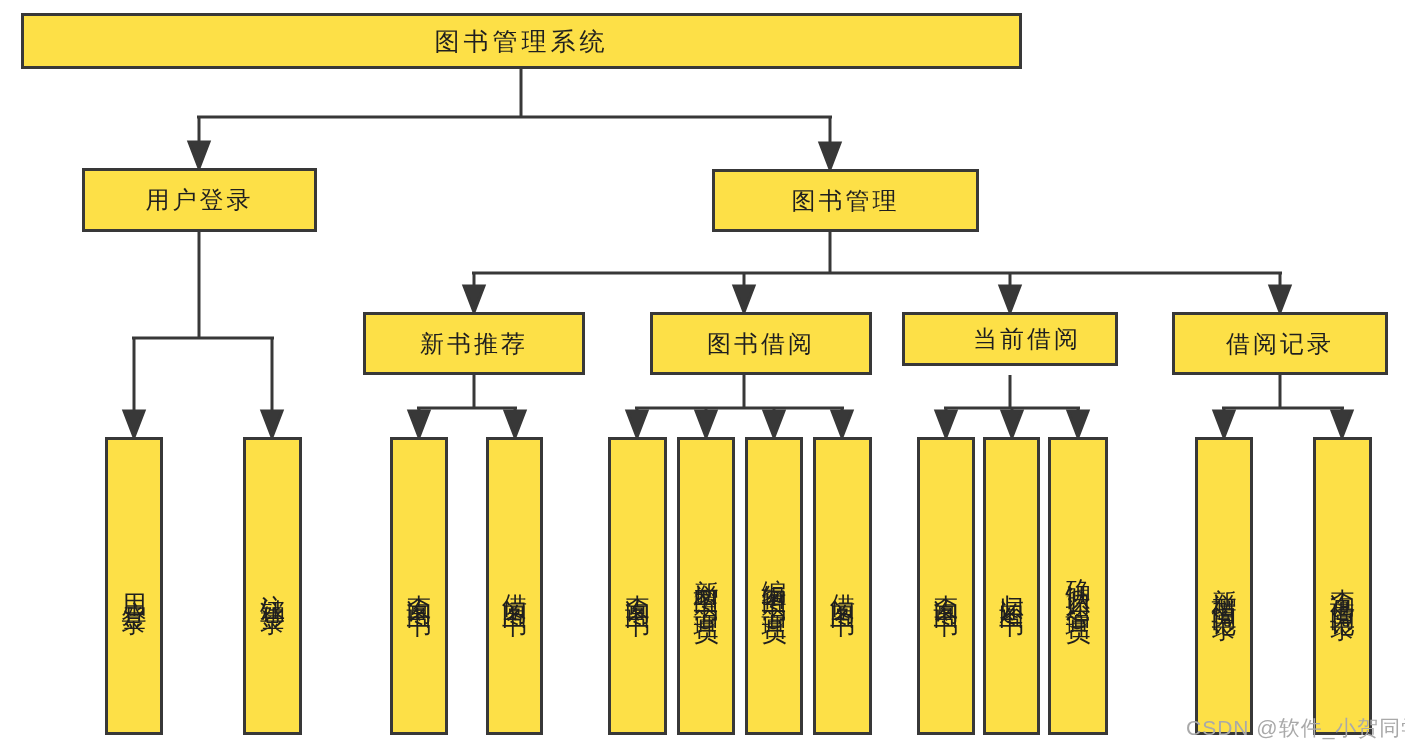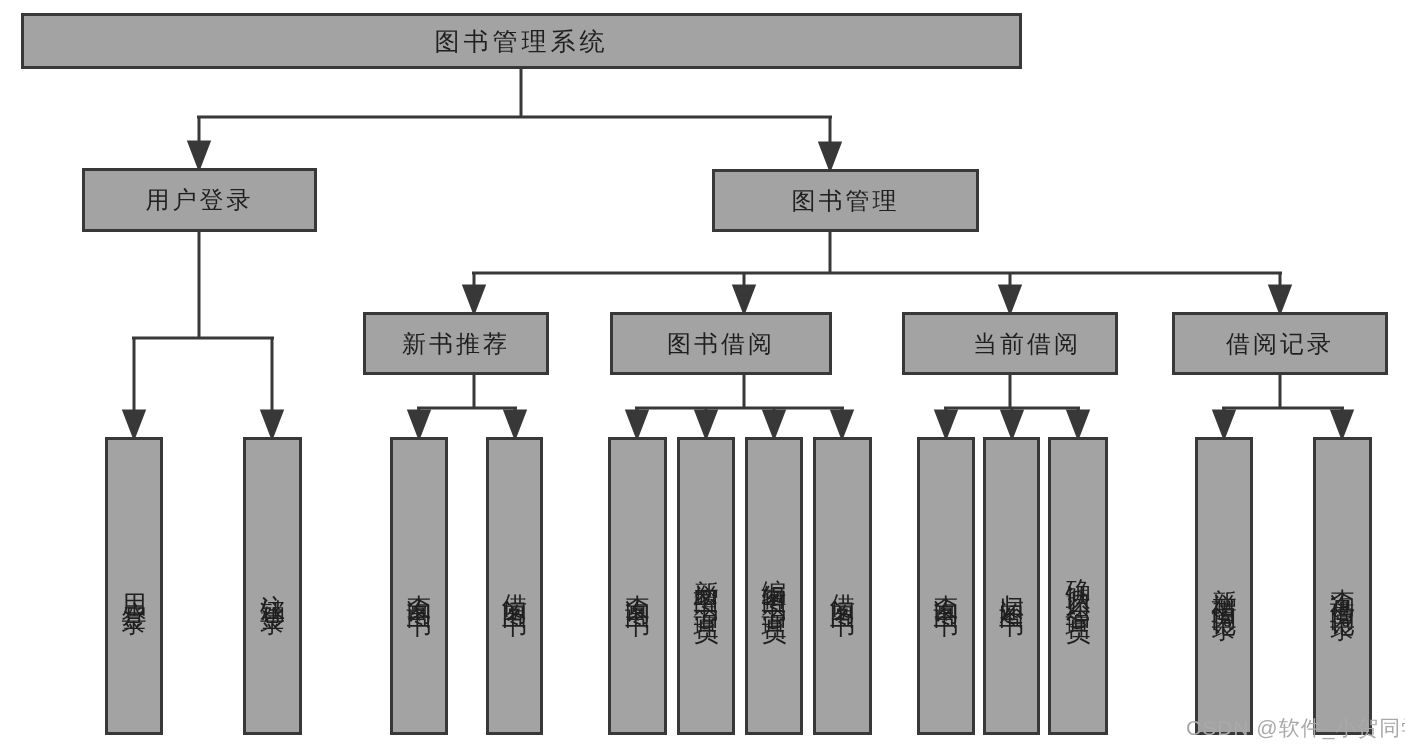--- a/index.html
+++ b/index.html
@@ -23,21 +23,21 @@
     left: 0;
     top: 0;
     width: 1405px;
     height: 747px;
     pointer-events: none;
   }
   .node {
     position: absolute;
     box-sizing: border-box;
     border: 3px solid #383838;
-    background: #a3a3a3;
+    background: #fde047;
     display: flex;
     align-items: center;
     justify-content: center;
     z-index: 2;
   }
   .hnode span {
     font-size: 24px;
     letter-spacing: 3px;
     color: #1f1f1f;
     white-space: nowrap;
@@ -141,27 +141,27 @@
     <span>图书管理系统</span>
   </div>
 
   <div class="node hnode" style="left:82px; top:168px; width:235px; height:64px;">
     <span>用户登录</span>
   </div>
   <div class="node hnode" style="left:712px; top:169px; width:267px; height:63px;">
     <span>图书管理</span>
   </div>
 
-  <div class="node hnode" style="left:363px; top:312px; width:186px; height:63px;">
+  <div class="node hnode" style="left:363px; top:312px; width:222px; height:63px;">
     <span>新书推荐</span>
   </div>
-  <div class="node hnode" style="left:610px; top:312px; width:222px; height:63px;">
+  <div class="node hnode" style="left:650px; top:312px; width:222px; height:63px;">
     <span>图书借阅</span>
   </div>
-  <div class="node hnode" style="left:902px; top:312px; width:216px; height:63px;padding-left:34px;">
+  <div class="node hnode" style="left:902px; top:312px; width:216px; height:54px;padding-left:34px;">
     <span>当前借阅</span>
   </div>
   <div class="node hnode" style="left:1172px; top:312px; width:216px; height:63px;align-items:center;">
     <span>借阅记录</span>
   </div>
 
   <div class="node vnode" style="left:105px; top:437px;">
     <span>用户登录</span>
   </div>
   <div class="node vnode" style="left:243px; top:437px; width:59px;">

